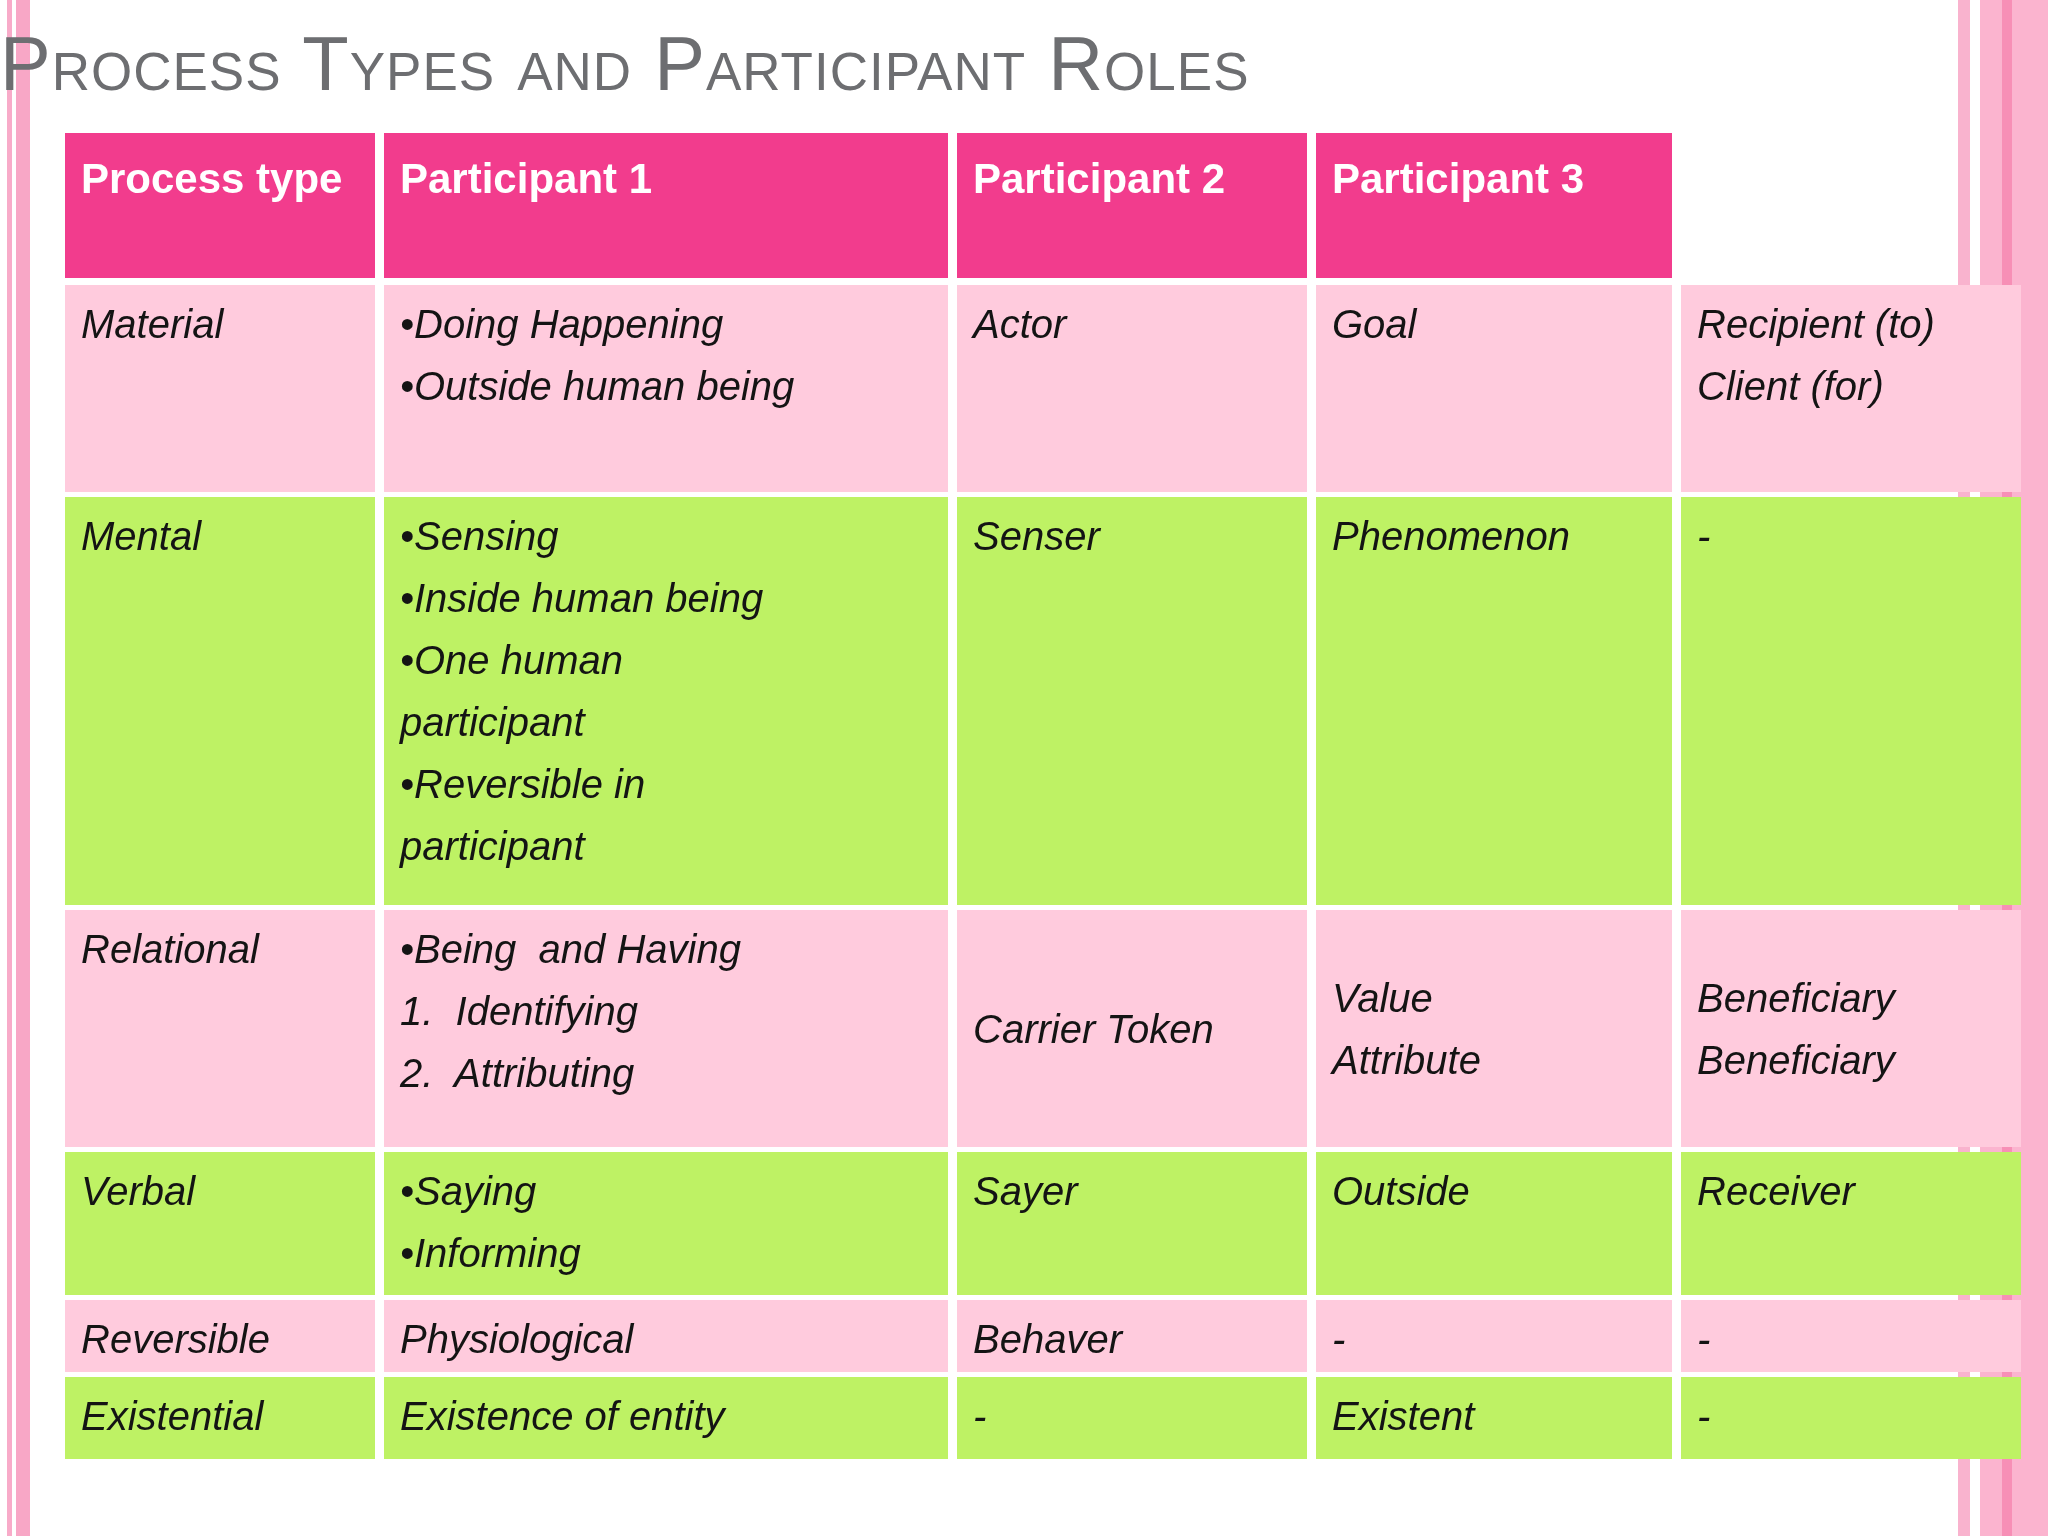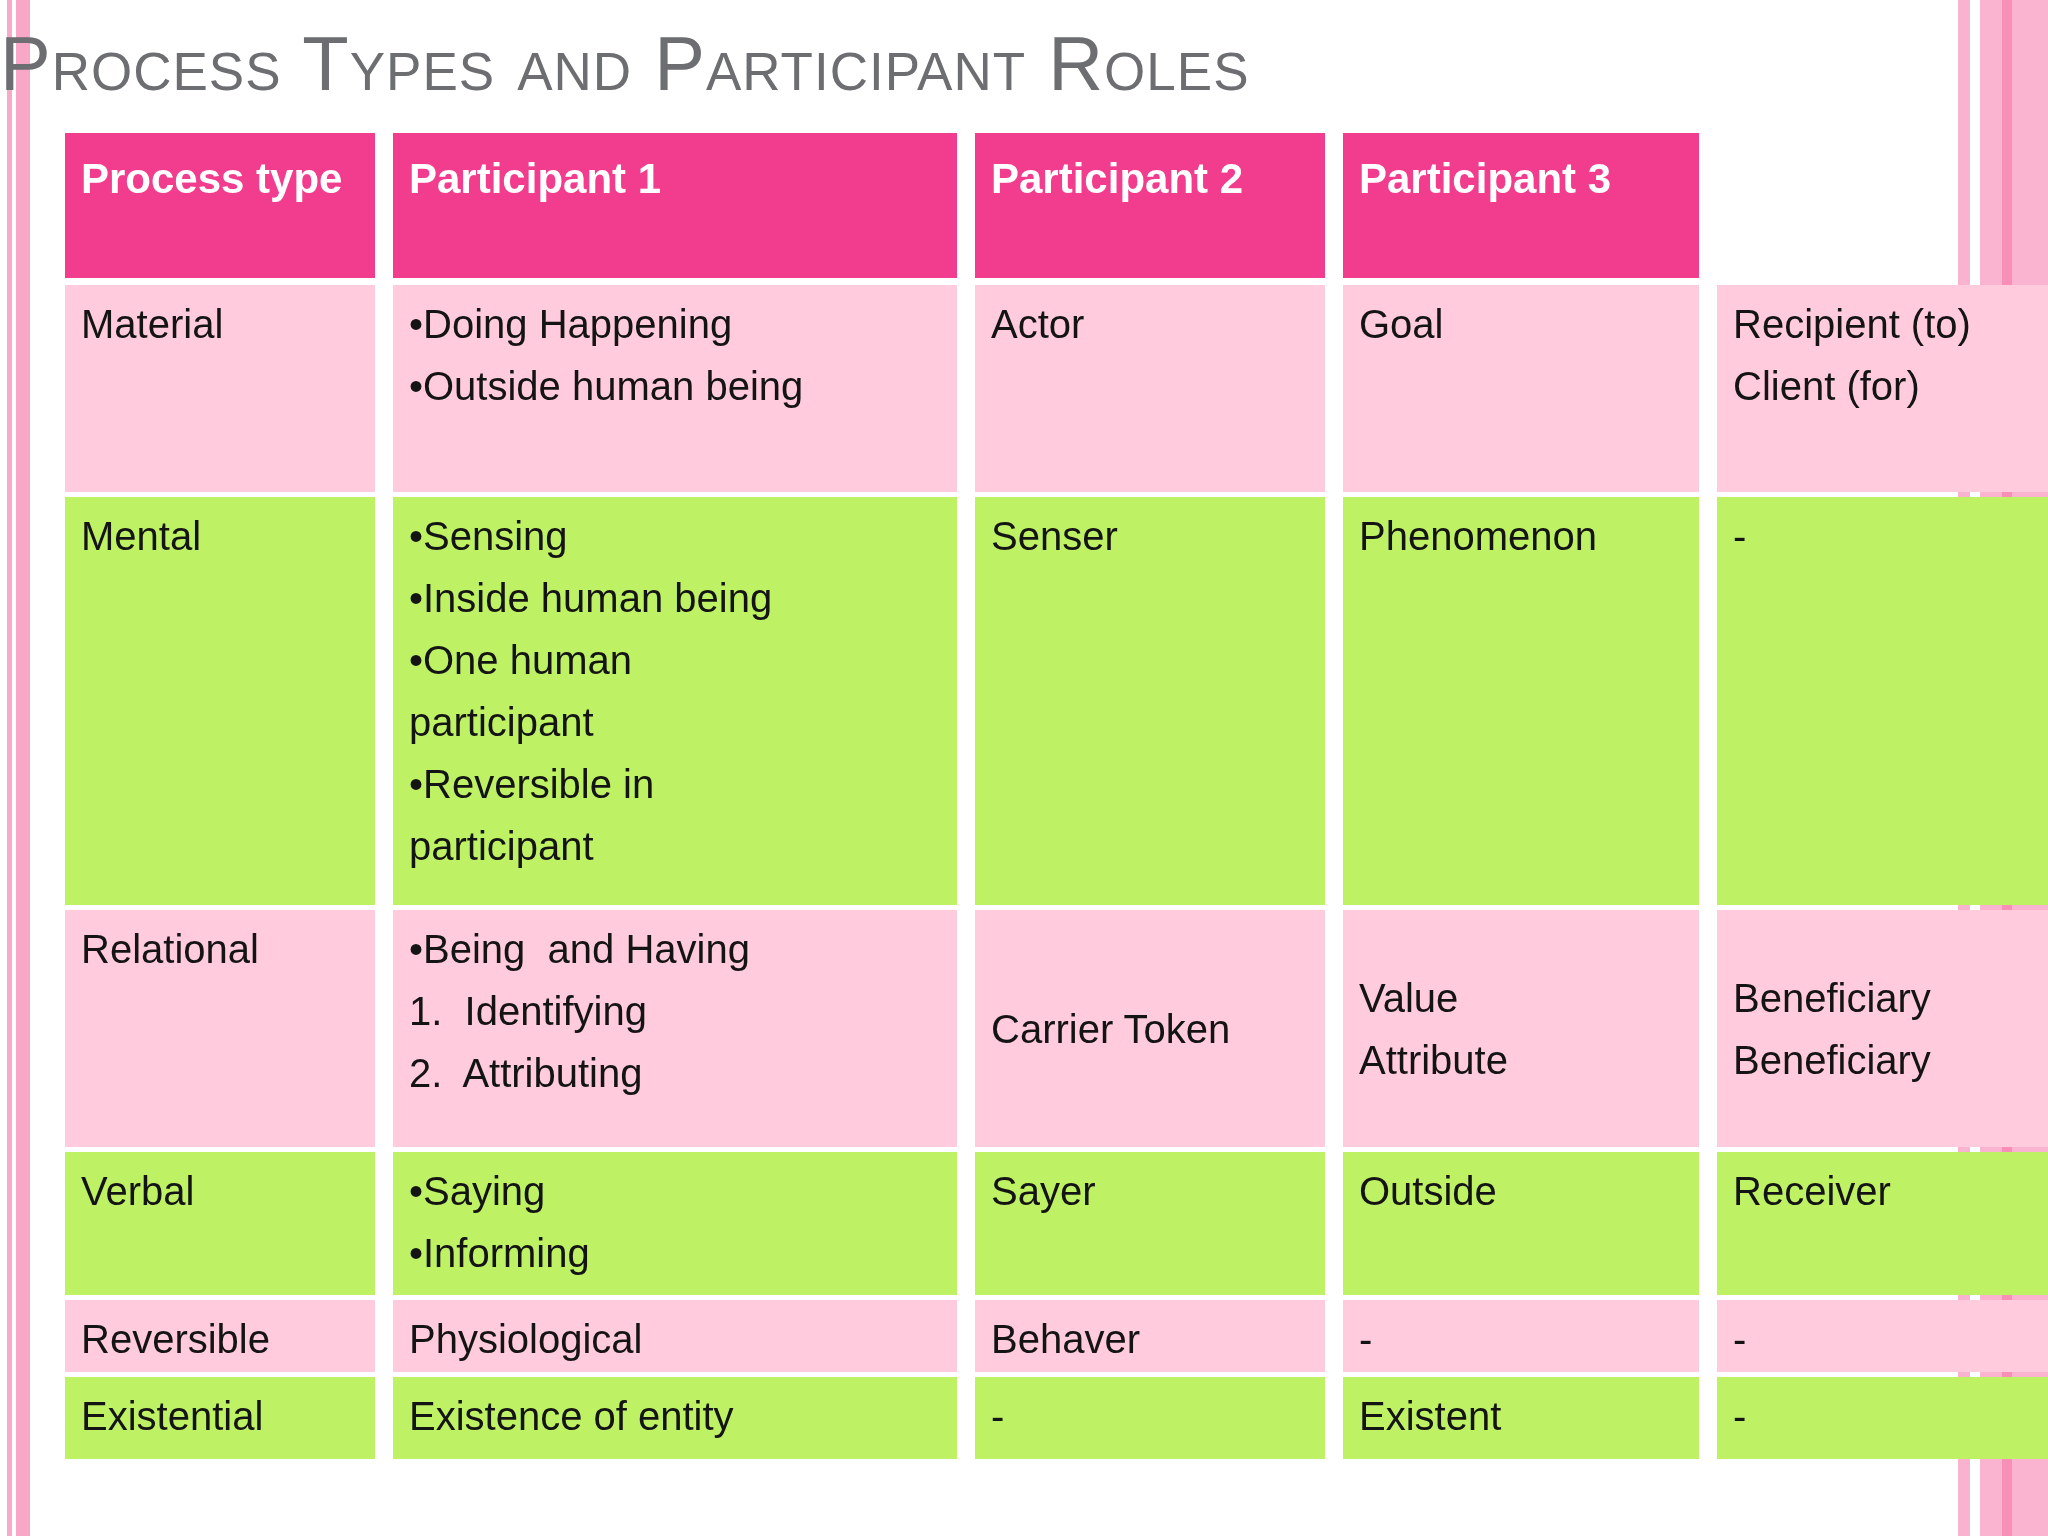--- a/index.html
+++ b/index.html
@@ -23,33 +23,34 @@
     font-variant:small-caps;
     letter-spacing:1px;
     color:#6D6E71;
     white-space:nowrap;
   }
   
   .tbl{position:absolute;left:65px;top:133px;width:1932px;}
   .row{
     display:grid;
     grid-template-columns:310px 564px 350px 356px 340px;
-    column-gap:18px;
+    column-gap:9px;
     margin-bottom:5px;
   }
   .row.head{height:145px;margin-bottom:7px;}
   .cell{overflow:hidden;}
   .cell.headc{
     background:#F23C8D;color:#ffffff;
     font-weight:bold;font-size:42px;line-height:63px;
     padding:14px 16px 0 16px;
   }
   .cell.bodyc{
     color:#141414;font-size:40px;line-height:62px;
     padding:8px 16px 0 16px;
+    font-style:italic;
   }
   .row.dark  .cell.bodyc{background:#FFCBDD;}
   .row.light .cell.bodyc{background:#bef264;}
   .cell.vcenter{
     display:flex;flex-direction:column;justify-content:center;
     padding-top:0;
   }
   .line{white-space:pre-wrap;}
 </style>
 </head>

